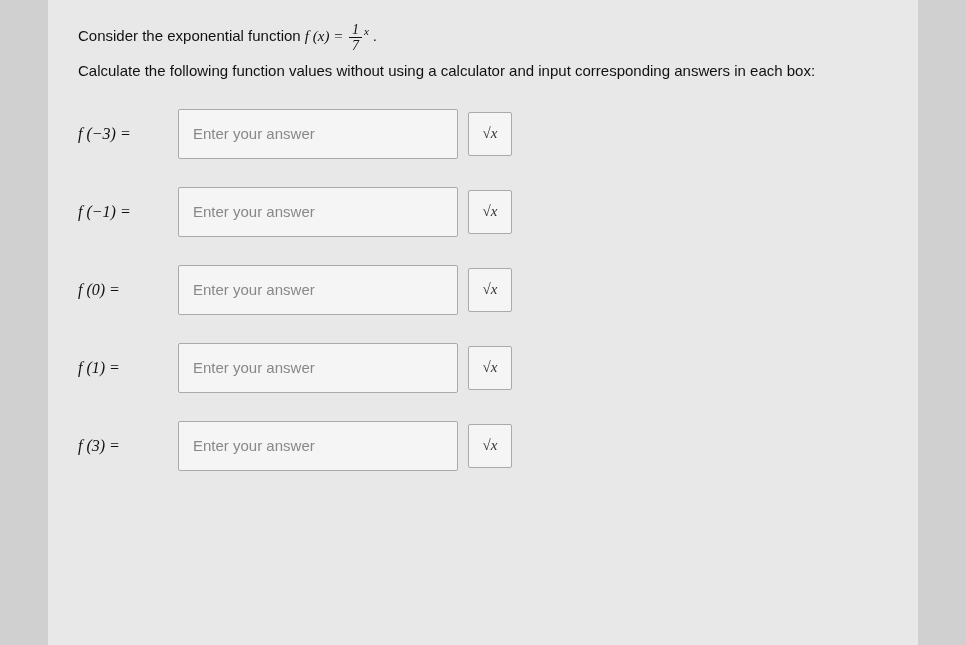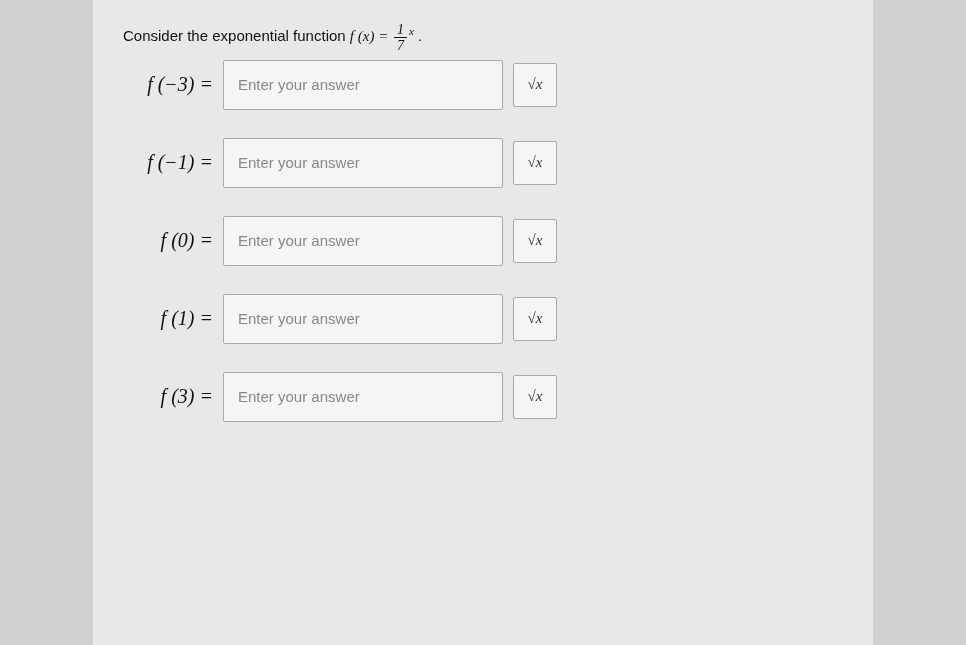--- a/index.html
+++ b/index.html
@@ -15,21 +15,21 @@
       color: #111;
       display: flex;
       justify-content: center;
       align-items: flex-start;
       min-height: 645px;
       padding: 0;
     }
 
     .page-container {
       background-color: #e8e8e8;
-      width: 780px;
+      width: 870px;
       min-height: 645px;
       padding: 22px 30px 30px 30px;
     }
 
     .intro-text {
       font-family: Arial, sans-serif;
       font-size: 15px;
       color: #111;
       margin-bottom: 6px;
       line-height: 1.4;
@@ -75,24 +75,24 @@
     }
 
     .question-row {
       display: flex;
       align-items: center;
       margin-bottom: 28px;
     }
 
     .question-label {
       font-family: 'Times New Roman', serif;
-      font-size: 20px;
+      font-size: 16px;
       font-style: italic;
       min-width: 90px;
-      text-align: right;
+      text-align: left;
       margin-right: 10px;
       white-space: nowrap;
     }
 
     .answer-input {
       border: 1px solid #aaa;
       background-color: #f5f5f5;
       padding: 24px 14px;
       font-size: 15px;
       font-family: Arial, sans-serif;
@@ -137,20 +137,21 @@
     Consider the exponential function
     <span class="math-inline">
       <em>f</em> (<em>x</em>) =
       <span class="fraction-container">
         <span class="fraction-num">1</span>
         <span class="fraction-den">7</span>
       </span><span class="superscript"><em>x</em></span>
     </span>.
   </p>
 
+  <p class="sub-instruction">Calculate the following function values without using a calculator and input corresponding answers in each box:</p>
 
   <div class="question-row">
     <span class="question-label">
       <em>f</em> (−3) =
     </span>
     <input class="answer-input" type="text" placeholder="Enter your answer" style="">
     <div class="sqrt-button">
       <span class="sqrt-symbol">√<em>x</em></span>
     </div>
   </div>

